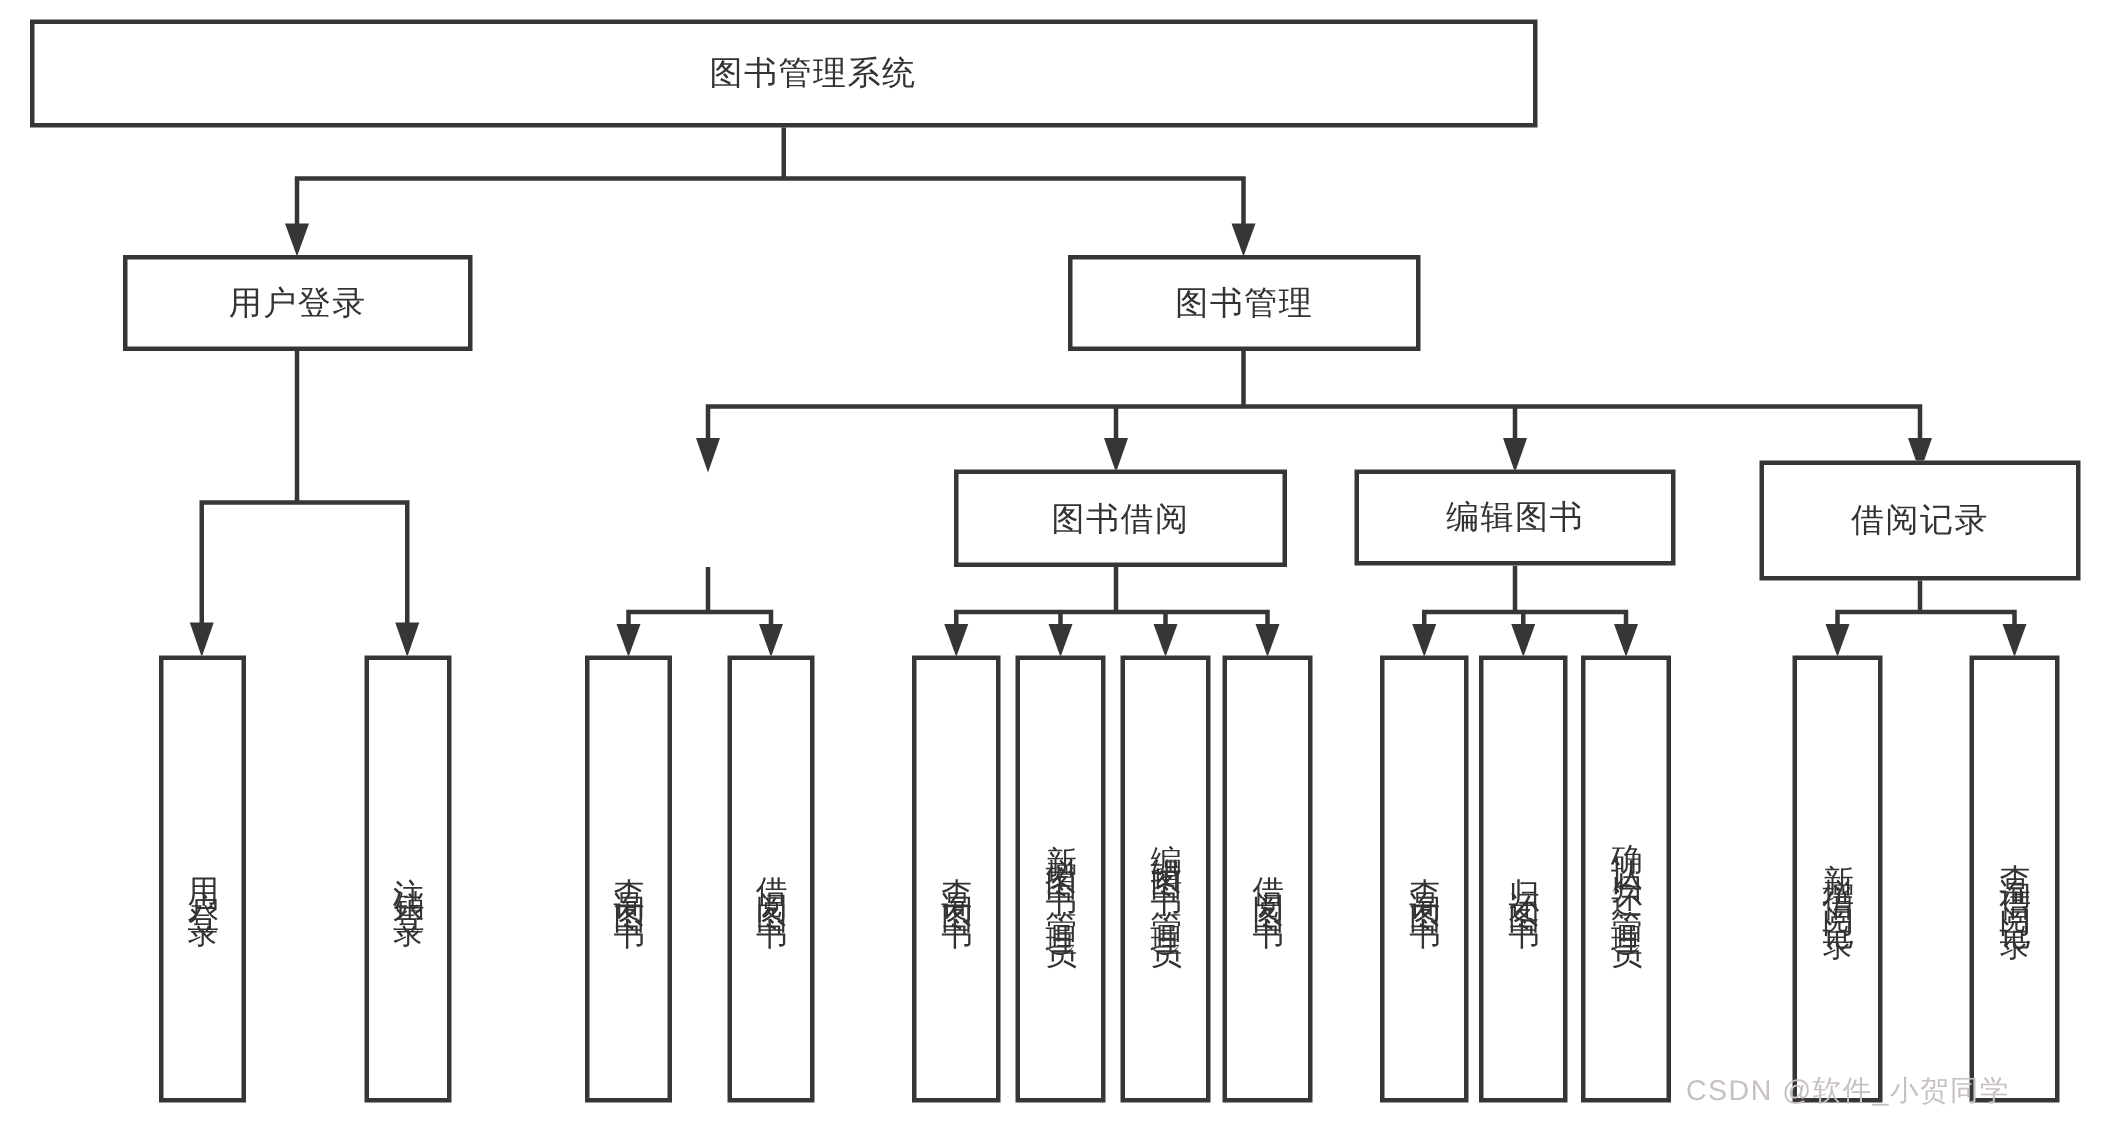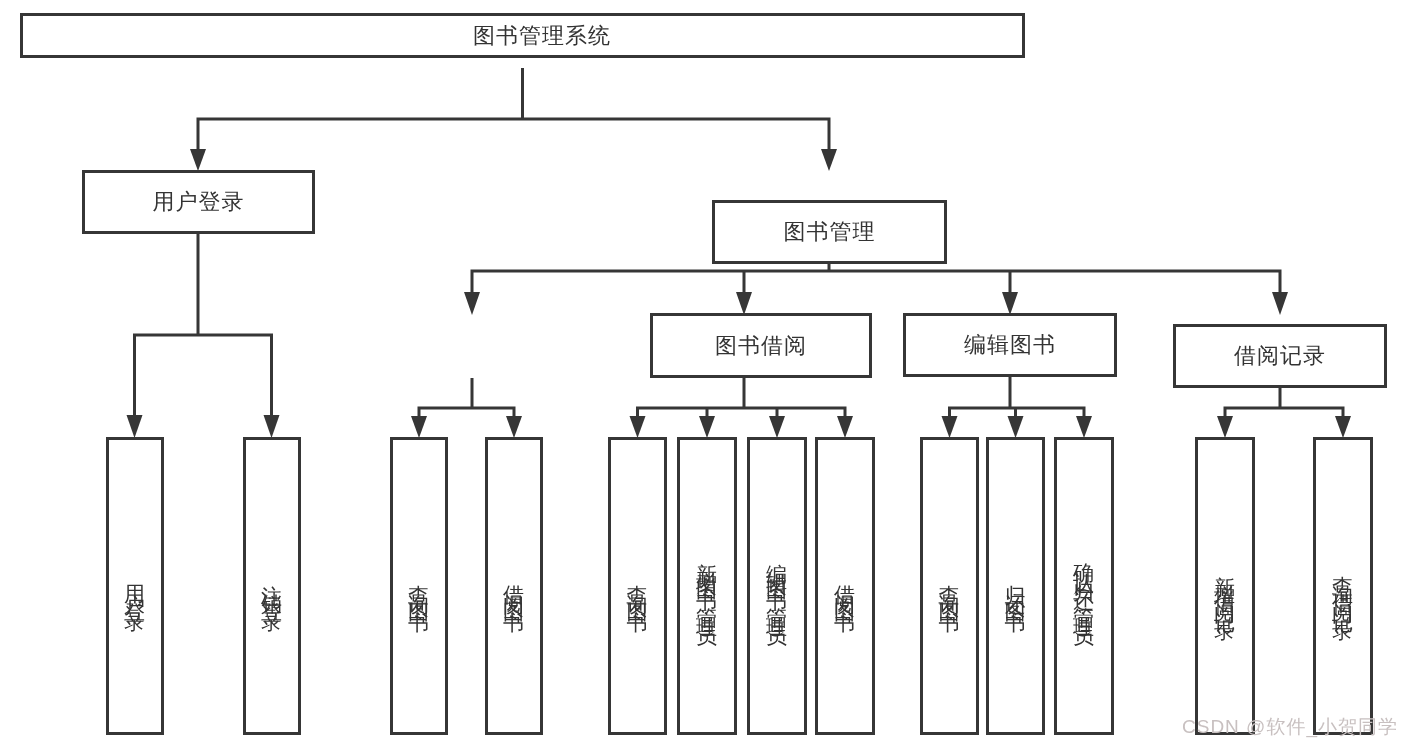--- a/index.html
+++ b/index.html
@@ -43,21 +43,21 @@
   }
   .node-v .vtext {
     writing-mode: vertical-rl;
     text-orientation: mixed;
     letter-spacing: 9px;
     line-height: 1;
     white-space: nowrap;
   }
   .watermark {
     position: absolute;
-    left: 1182px;
+    left: 1124px;
     top: 714px;
     z-index: 3;
     font-size: 19px;
     color: #c8c0c0;
     letter-spacing: 1px;
     white-space: nowrap;
   }
 </style>
 </head>
 <body>
@@ -107,28 +107,28 @@
       <polygon points="1076,416 1092,416 1084,438" stroke="none"></polygon>
     </g>
 
     <g stroke="#363636" stroke-width="3" fill="#363636">
       <path d="M1280,377 V408 M1223.5,408 H1344.5 M1225,408 V417 M1343,408 V417" fill="none"></path>
       <polygon points="1217,416 1233,416 1225,438" stroke="none"></polygon>
       <polygon points="1335,416 1351,416 1343,438" stroke="none"></polygon>
     </g>
   </svg>
 
-  <div class="node node-h" style="left:20px; top:13px; width:1005px; height:45px;padding-left:39px;">图书管理系统</div>
+  <div class="node node-h" style="left:20px; top:13px; width:1005px; height:72px;padding-left:39px;">图书管理系统</div>
 
   <div class="node node-h" style="left:82px; top:170px; width:233px; height:64px;">用户登录</div>
-  <div class="node node-h" style="left:712px; top:170px; width:235px; height:64px;margin-top:30px;">图书管理</div>
+  <div class="node node-h" style="left:712px; top:170px; width:235px; height:64px;">图书管理</div>
 
-  <div class="node node-h" style="left:636px; top:313px; width:222px; height:65px;margin-left:14px;">图书借阅</div>
+  <div class="node node-h" style="left:636px; top:313px; width:222px; height:65px;">图书借阅</div>
   <div class="node node-h" style="left:903px; top:313px; width:214px; height:64px;">编辑图书</div>
-  <div class="node node-h" style="left:1173px; top:324px; width:214px; height:64px;">借阅记录</div>
+  <div class="node node-h" style="left:1173px; top:307px; width:214px; height:80px;">借阅记录</div>
 
   <div class="node node-v" style="left:106px; top:437px; width:58px; height:298px;">
     <span class="vtext">用户登录</span>
   </div>
   <div class="node node-v" style="left:243px; top:437px; width:58px; height:298px;">
     <span class="vtext">注销登录</span>
   </div>
 
   <div class="node node-v" style="left:390px; top:437px; width:58px; height:298px;">
     <span class="vtext">查询图书</span>

